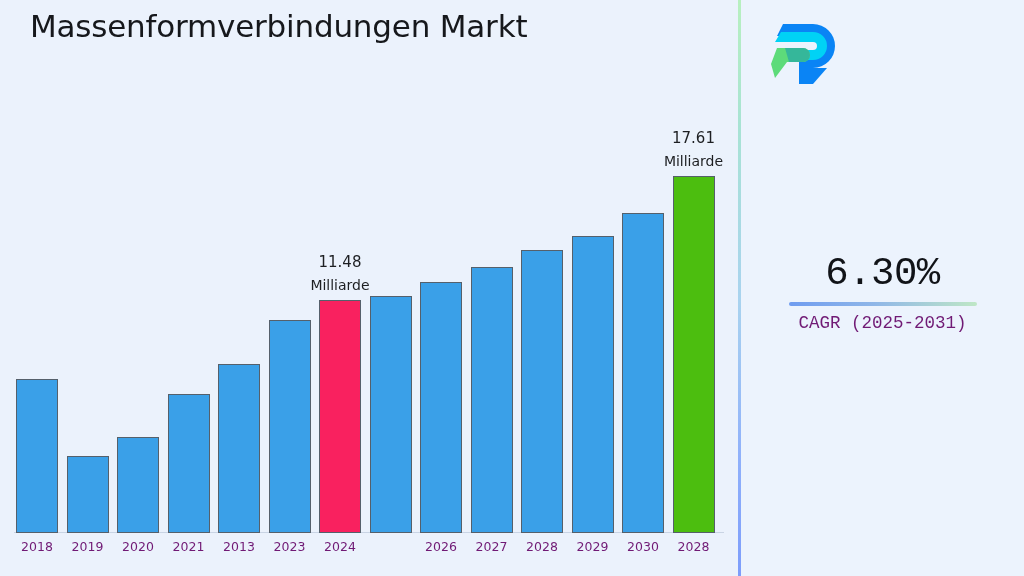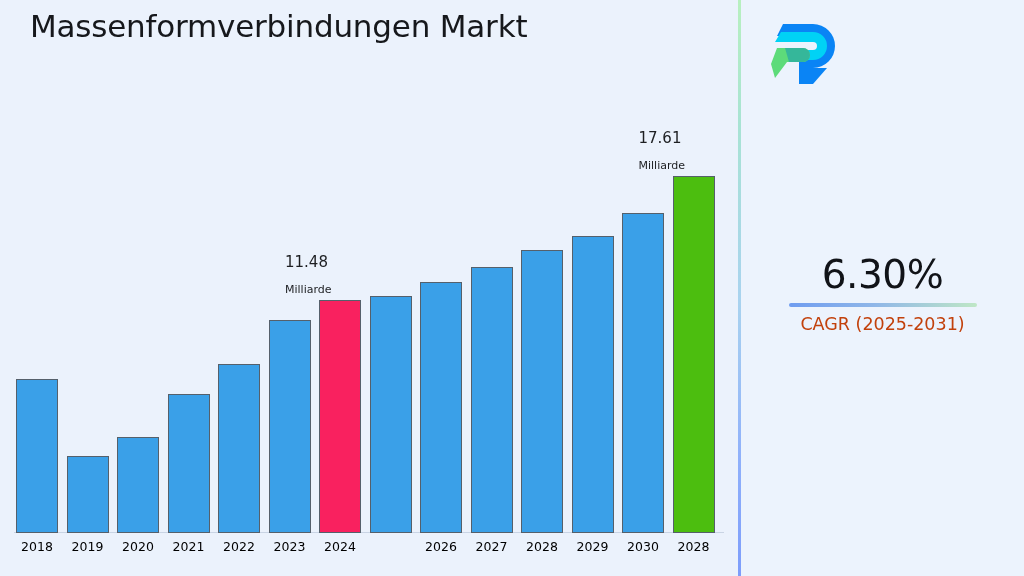--- a/index.html
+++ b/index.html
@@ -37,59 +37,59 @@
     width:100%;
     box-sizing:border-box;
     border:1px solid #55606b;
     background:#3aa0e8;
   }
   .bar.highlight-current{background:#f9215f;border-color:#55606b;}
   .bar.highlight-forecast{background:#4cbe0f;border-color:#55606b;}
 
   .bar-label{
     position:absolute;
-    text-align:left;
+    text-align:center;
     line-height:1.05;
     color:#1d1f22;
     white-space:nowrap;
   }
   .bar-label .val{display:block;font-size:15px;}
-  .bar-label .unit{display:block;font-size:11px;margin-top:13px;}
+  .bar-label .unit{display:block;font-size:14px;margin-top:7px;}
 
   .x-tick{
     position:absolute;top:539px;
-    text-align:center;font-size:12.5px;color:#000000;
+    text-align:center;font-size:12.5px;color:#701a75;
   }
 
   
   #divider{
     position:absolute;left:738px;top:0;width:3px;height:576px;
     background:linear-gradient(180deg,#b8f0bf 0%,#a8e3d4 22%,#a9d3ef 52%,#8fb0fb 80%,#7d9dfb 100%);
   }
 
   
   #right-panel{position:absolute;left:741px;top:0;width:283px;height:576px;background:#ecf3fd;}
 
   #logo{position:absolute;left:20px;top:12px;width:248px;height:80px;}
   #logo-mark{position:absolute;left:8px;top:6px;width:72px;height:68px;}
   #logo-text{
     position:absolute;left:88px;top:2px;
     font-size:34px;font-weight:bold;color:#1b2447;line-height:1.02;
     letter-spacing:-0.5px;
   }
   #logo-text .l2{display:block;}
 
-  #cagr-block{position:absolute;left:0;top:252px;width:283px;text-align:center;}
+  #cagr-block{position:absolute;left:0;top:252px;width:283px;text-align:center;font-family:Liberation Mono, monospace;}
   #cagr-value{font-size:39px;color:#111318;letter-spacing:-0.5px;}
   #cagr-rule{
     width:188px;height:4px;margin:6px auto 7px auto;
     background:linear-gradient(90deg,#6f9cf0 0%,#8fb6e8 45%,#bfe7c6 100%);
     border-radius:2px;
   }
-  #cagr-caption{font-size:17.5px;color:#c2410c;}
+  #cagr-caption{font-size:17.5px;color:#701a75;}
 </style>
 </head>
 <body>
 
 <div id="stage">
 
   <div id="left-panel">
 
     <div id="page-title">Massenformverbindungen Markt</div>
 
@@ -138,21 +138,21 @@
         </div>
         <div class="bar-slot" style="left: 672.5px; width: 42px; bottom: 43px; height: 357px;">
           <div class="bar highlight-forecast" style="height: 100%;"></div>
         </div>
       </div>
     <div id="ticks-layer">
         <div class="x-tick" style="left: 11.75px; width: 50.5px;">2018</div>
         <div class="x-tick" style="left: 62.25px; width: 50.5px;">2019</div>
         <div class="x-tick" style="left: 112.75px; width: 50.5px;">2020</div>
         <div class="x-tick" style="left: 163.25px; width: 50.5px;">2021</div>
-        <div class="x-tick" style="left: 213.75px; width: 50.5px;">2022</div>
+        <div class="x-tick" style="left: 213.75px; width: 50.5px;">2013</div>
         <div class="x-tick" style="left: 264.25px; width: 50.5px;">2023</div>
         <div class="x-tick" style="left: 314.75px; width: 50.5px;">2024</div>
         <div class="x-tick" style="left: 373px; width: 50.5px; margin-top: 40px;">2025</div>
         <div class="x-tick" style="left: 415.75px; width: 50.5px;">2026</div>
         <div class="x-tick" style="left: 466.25px; width: 50.5px; text-align: center;">2027</div>
         <div class="x-tick" style="left: 516.75px; width: 50.5px;">2028</div>
         <div class="x-tick" style="left: 567.25px; width: 50.5px;">2029</div>
         <div class="x-tick" style="left: 617.75px; width: 50.5px;">2030</div>
         <div class="x-tick" style="left: 668.25px; width: 50.5px;">2028</div>
       </div>

